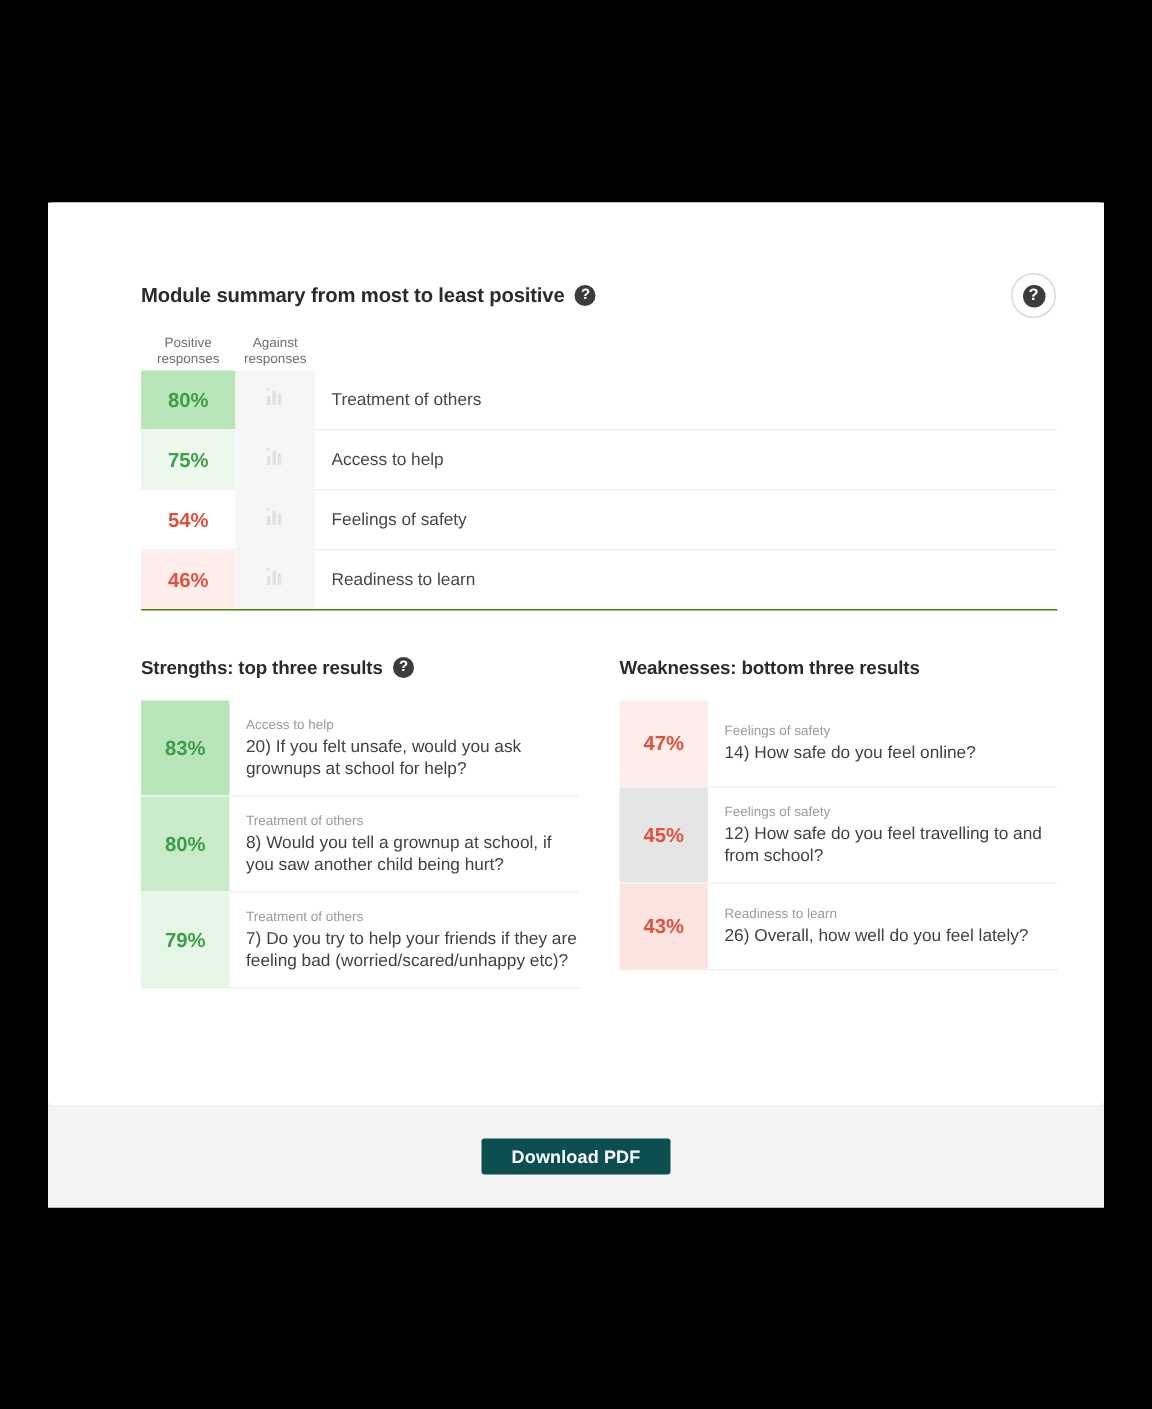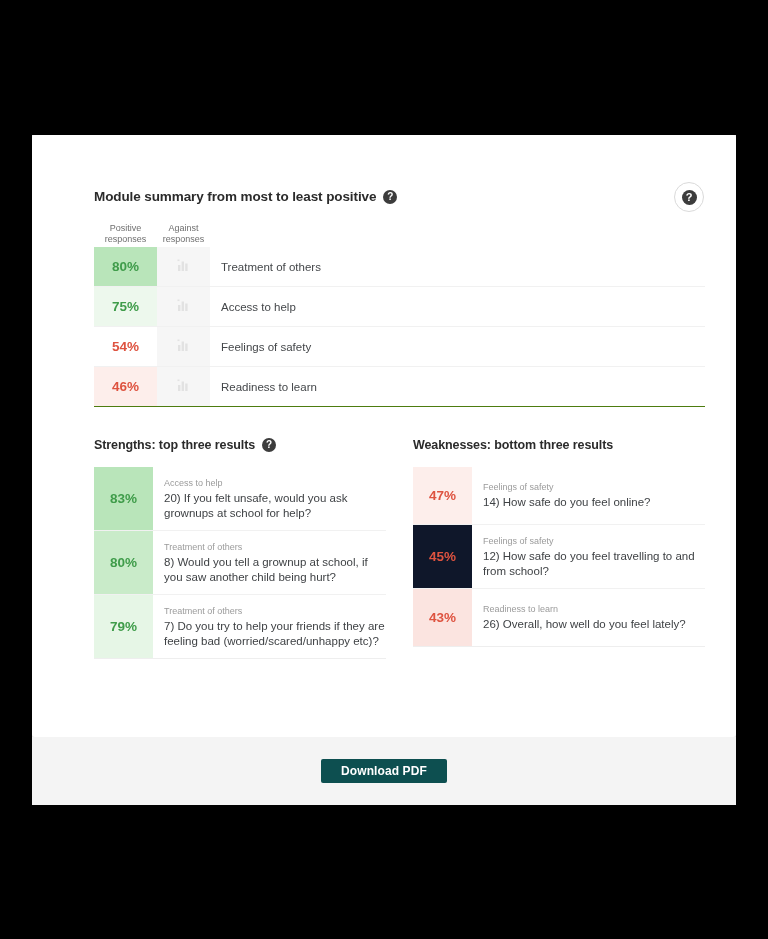--- a/index.html
+++ b/index.html
@@ -353,21 +353,21 @@
           </div>
           <div id="weakness-rows">
               <div class="sw-row">
                 <div class="sw-pct" style="background:#fdeeeb;color:#de5340">47%</div>
                 <div class="sw-text">
                   <div class="sw-module">Feelings of safety</div>
                   <div class="sw-question">14) How safe do you feel online?</div>
                 </div>
               </div>
               <div class="sw-row">
-                <div class="sw-pct" style="background:#0f172a;color:#de5340">45%</div>
+                <div class="sw-pct" style="background:#e5e5e5;color:#de5340">45%</div>
                 <div class="sw-text">
                   <div class="sw-module">Feelings of safety</div>
                   <div class="sw-question">12) How safe do you feel travelling to and from school?</div>
                 </div>
               </div>
               <div class="sw-row">
                 <div class="sw-pct" style="background:#fbe4e0;color:#de5340">43%</div>
                 <div class="sw-text">
                   <div class="sw-module">Readiness to learn</div>
                   <div class="sw-question">26) Overall, how well do you feel lately?</div>

